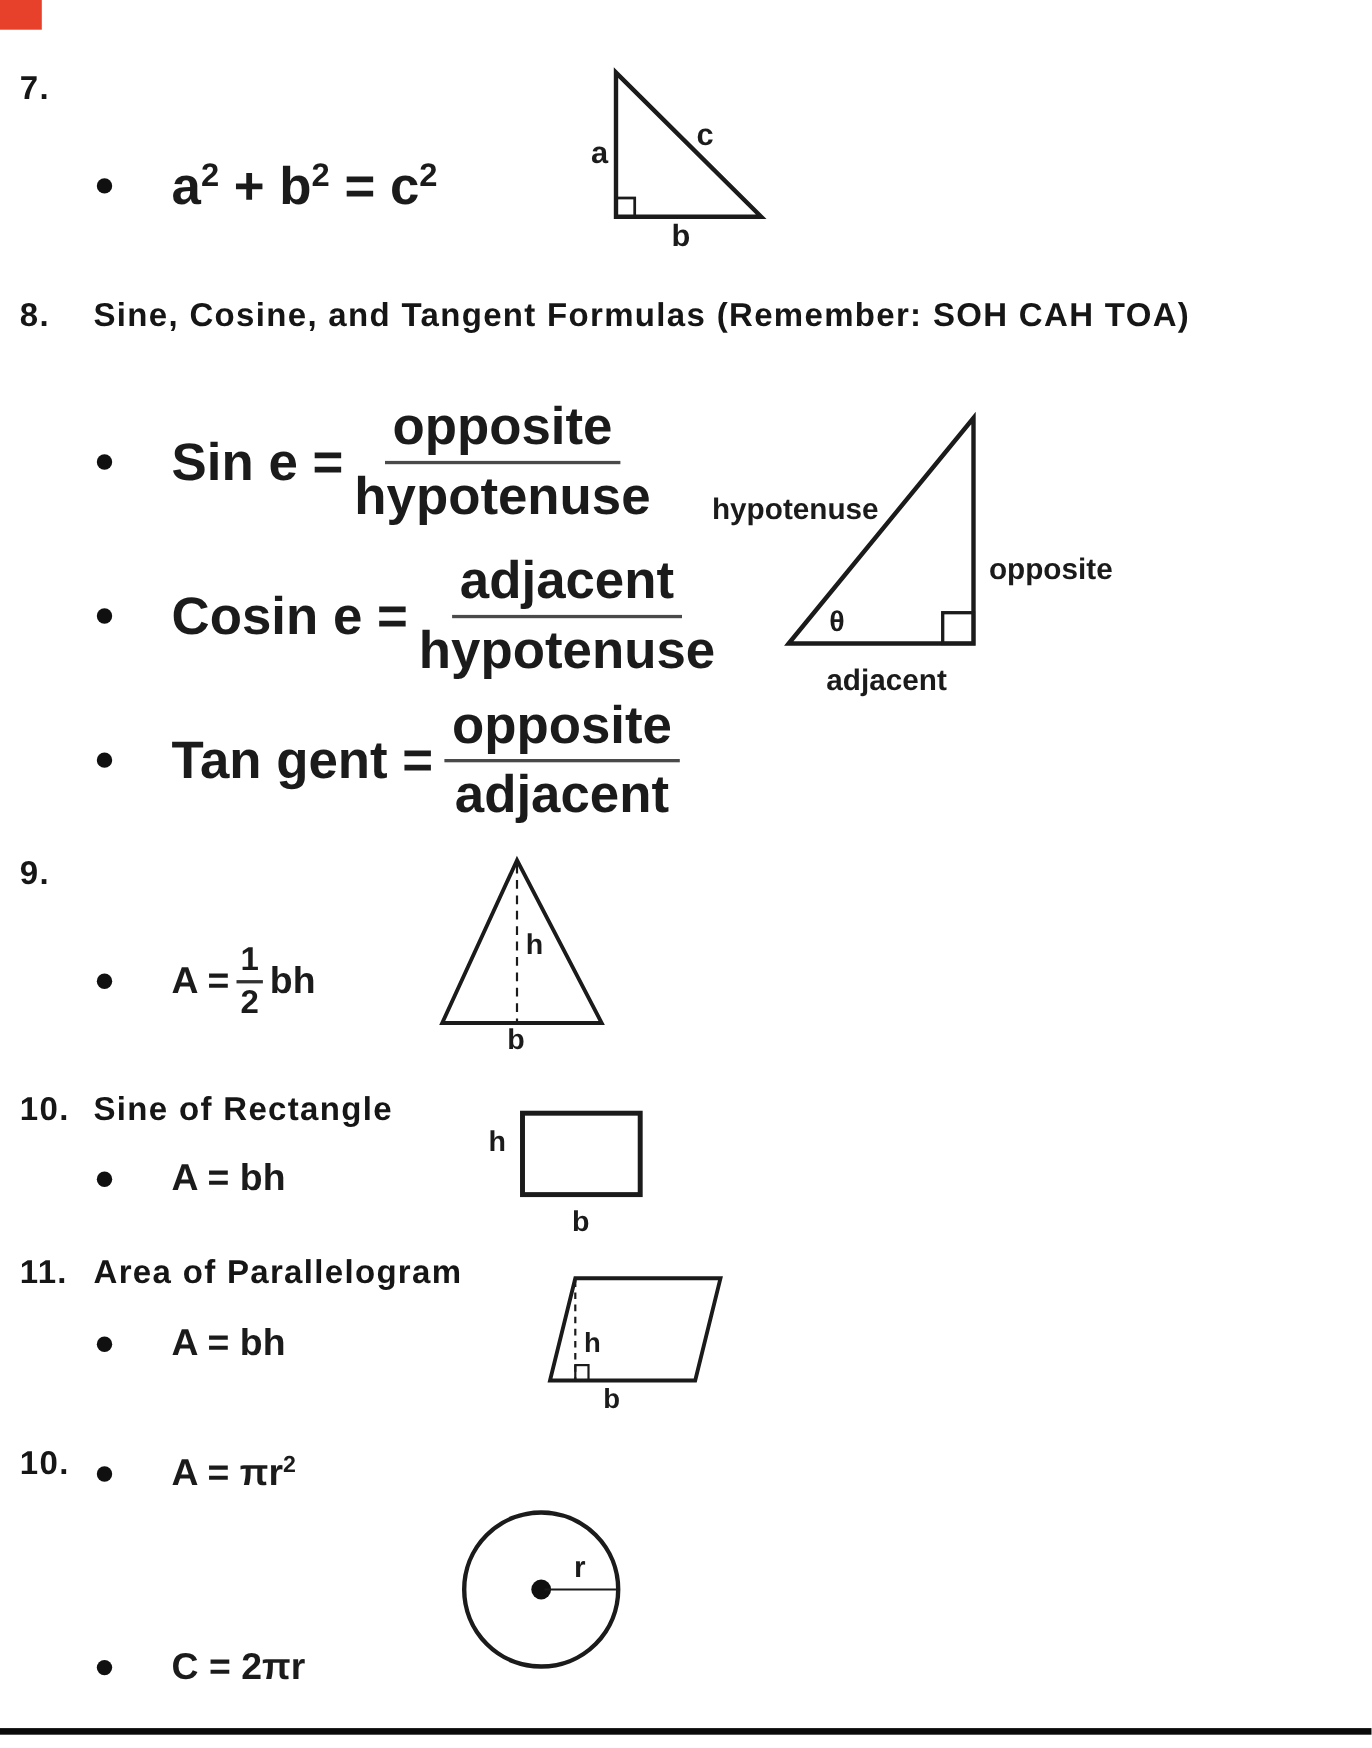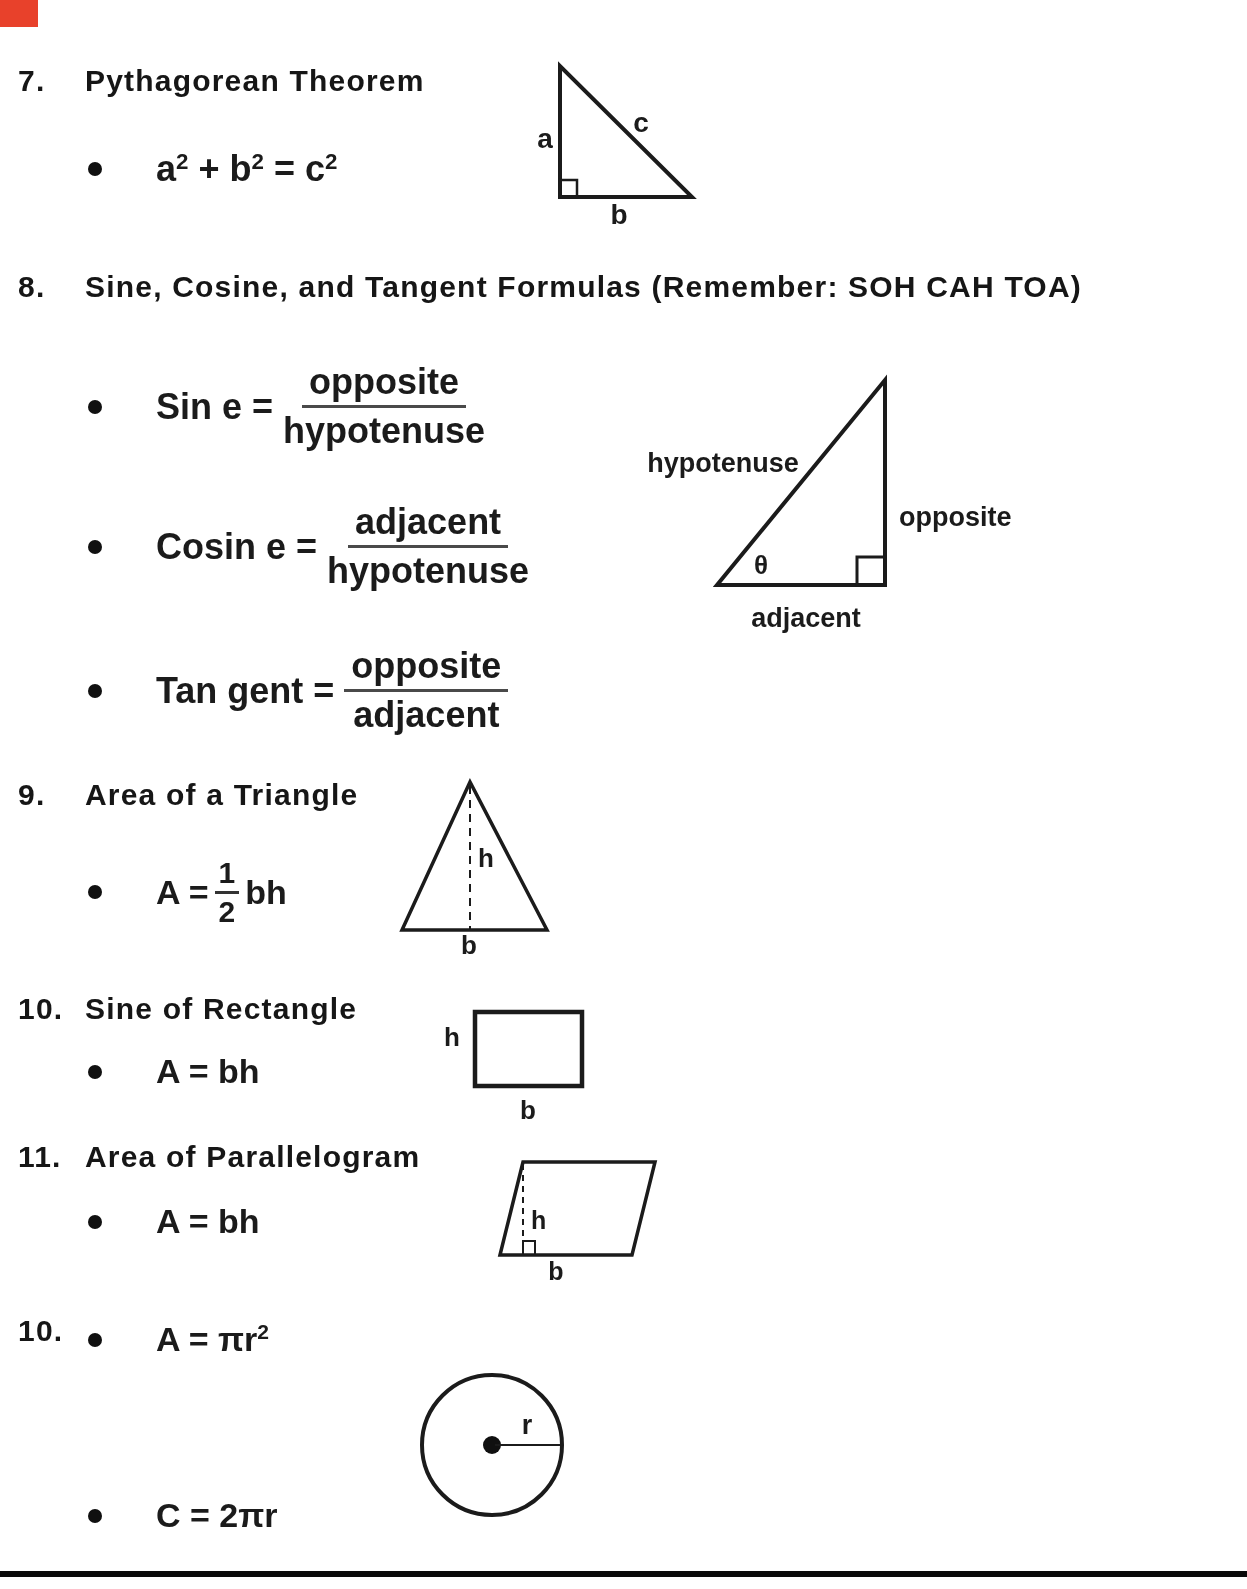--- a/index.html
+++ b/index.html
@@ -18,21 +18,21 @@
   }
   .heading .h-num{width:67px;flex:none;}
   .row{
     display:flex;align-items:center;font-weight:bold;color:#1b1b1b;
     white-space:pre;
   }
   .dot{
     width:14px;height:14px;border-radius:50%;background:#101010;
     flex:none;margin-right:54px;
   }
-  .f36{font-size:36px;}
+  .f36{font-size:48px;}
   .f34{font-size:34px;}
   .lhs{margin-right:10px;}
   .sup{font-size:0.62em;vertical-align:0.55em;}
   .frac{
     display:inline-flex;flex-direction:column;align-items:center;
     line-height:1.12;text-align:center;
   }
   .frac .fr-num{padding:0 7px 3px 7px;border-bottom:3px solid #4a4a4a;}
   .frac .fr-den{padding-top:3px;}
   .frac-sm{font-size:30px;line-height:1.05;margin:0 6px;}
@@ -46,21 +46,20 @@
   .shape{fill:none;stroke:#1b1b1b;}
   .bottom-rule{left:0;top:1571px;width:1247px;height:6px;}
 </style>
 </head>
 <body style="background: rgb(255, 255, 255);">
 
 <div class="abs corner-mark" style="background:#e8412b;"></div>
 
 <div class="abs heading" style="top:64px;">
   <span class="h-num">7.</span>
-  <span class="h-title">Pythagorean Theorem</span>
 </div>
 
 <div class="abs row f36" style="left:88px;top:138px;height:62px;">
   <span class="dot"></span>
   <span><span>a</span><span class="sup">2</span><span> + b</span><span class="sup">2</span><span> = c</span><span class="sup">2</span></span>
 </div>
 
 <svg class="abs" style="left:495px;top:58px;" width="220" height="175" viewBox="0 0 220 175">
   <polygon class="shape" points="65,8 65,139 197,139" stroke-width="4"></polygon>
   <rect class="shape" x="65" y="122" width="17" height="17" stroke-width="2.5"></rect>
@@ -85,41 +84,40 @@
 
 <div class="abs row f36" style="left:88px;top:502px;">
   <span class="dot"></span>
   <span class="lhs">Cosin e =</span>
   <span class="frac">
     <span class="fr-num">adjacent</span>
     <span class="fr-den">hypotenuse</span>
   </span>
 </div>
 
-<div class="abs row f36" style="left:88px;top:633px;margin-top:13px;">
+<div class="abs row f36" style="left:88px;top:633px;">
   <span class="dot"></span>
   <span class="lhs">Tan gent =</span>
   <span class="frac">
     <span class="fr-num">opposite</span>
     <span class="fr-den">adjacent</span>
   </span>
 </div>
 
 <svg class="abs" style="left:618px;top:368px;" width="480" height="280" viewBox="0 0 480 280">
   <polygon class="shape" points="99,217 267,12 267,217" stroke-width="4"></polygon>
   <rect class="shape" x="239" y="189" width="28" height="28" stroke-width="3"></rect>
   <text x="105" y="104" font-size="27" text-anchor="middle">hypotenuse</text>
   <text x="281" y="158" font-size="27" text-anchor="start">opposite</text>
   <text x="188" y="259" font-size="27" text-anchor="middle">adjacent</text>
   <text x="143" y="206" font-size="26" text-anchor="middle">θ</text>
 </svg>
 
 <div class="abs heading" style="top:778px;">
   <span class="h-num">9.</span>
-  <span class="h-title">Area of a Triangle</span>
 </div>
 
 <div class="abs row f34" style="left:88px;top:857px;">
   <span class="dot"></span>
   <span>A =</span>
   <span class="frac frac-sm">
     <span class="fr-num">1</span>
     <span class="fr-den">2</span>
   </span>
   <span>bh</span>

